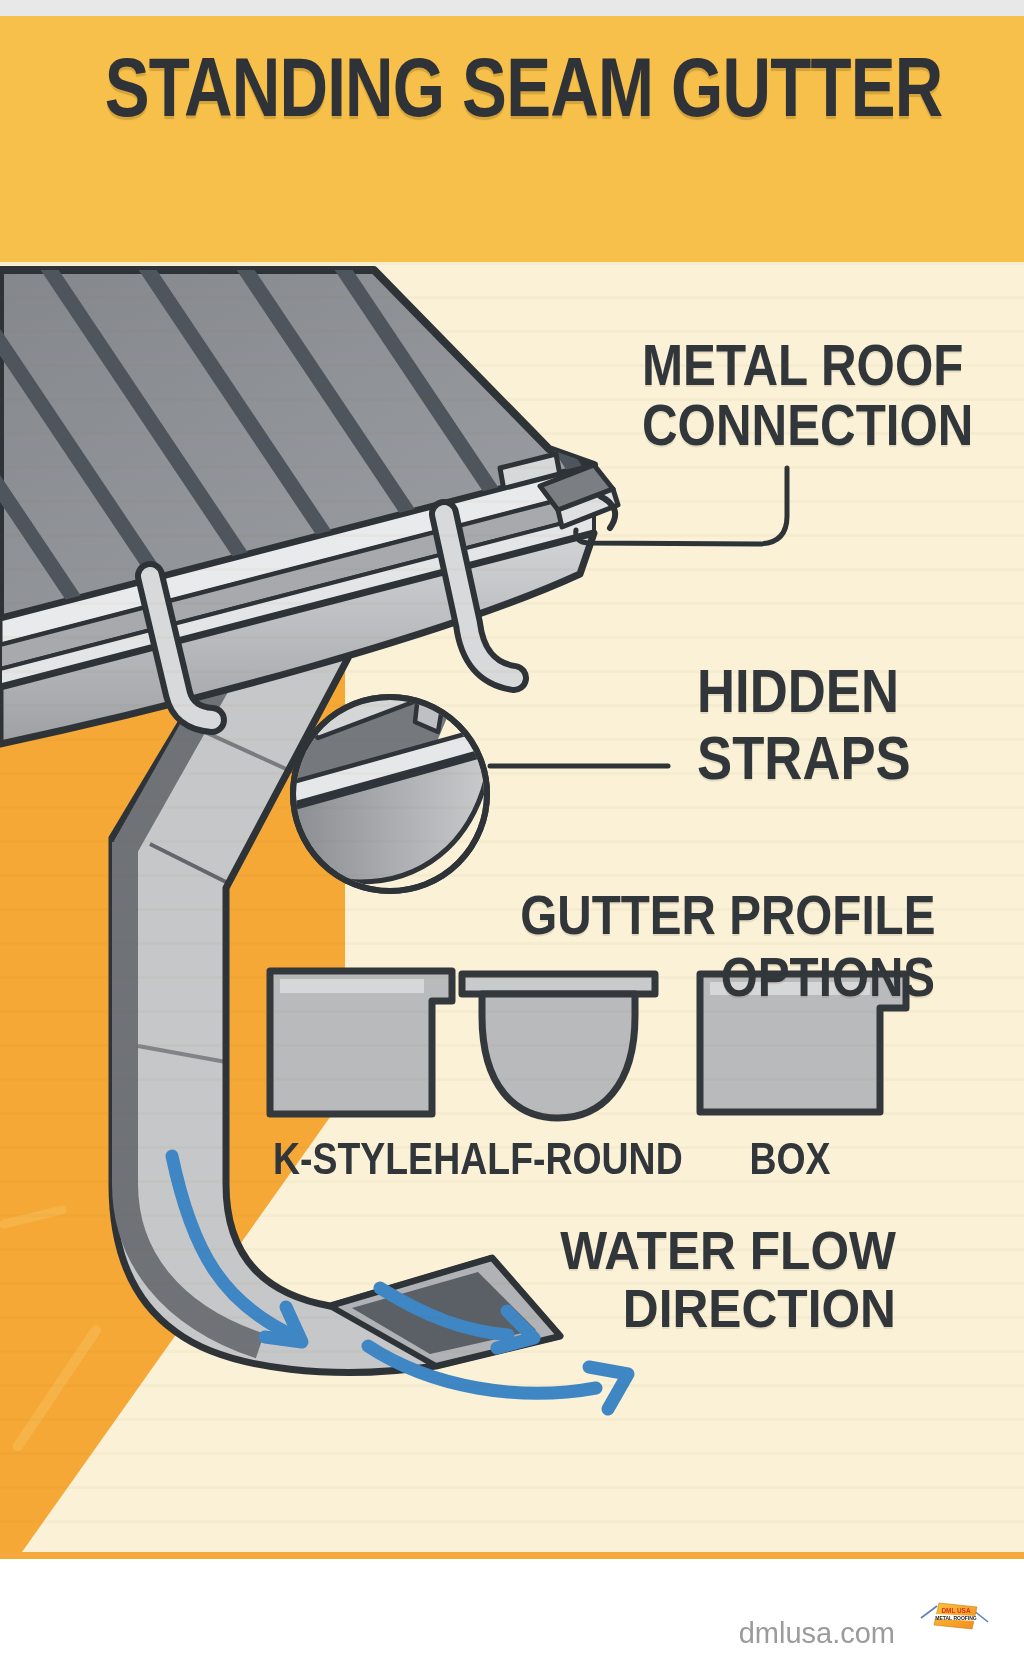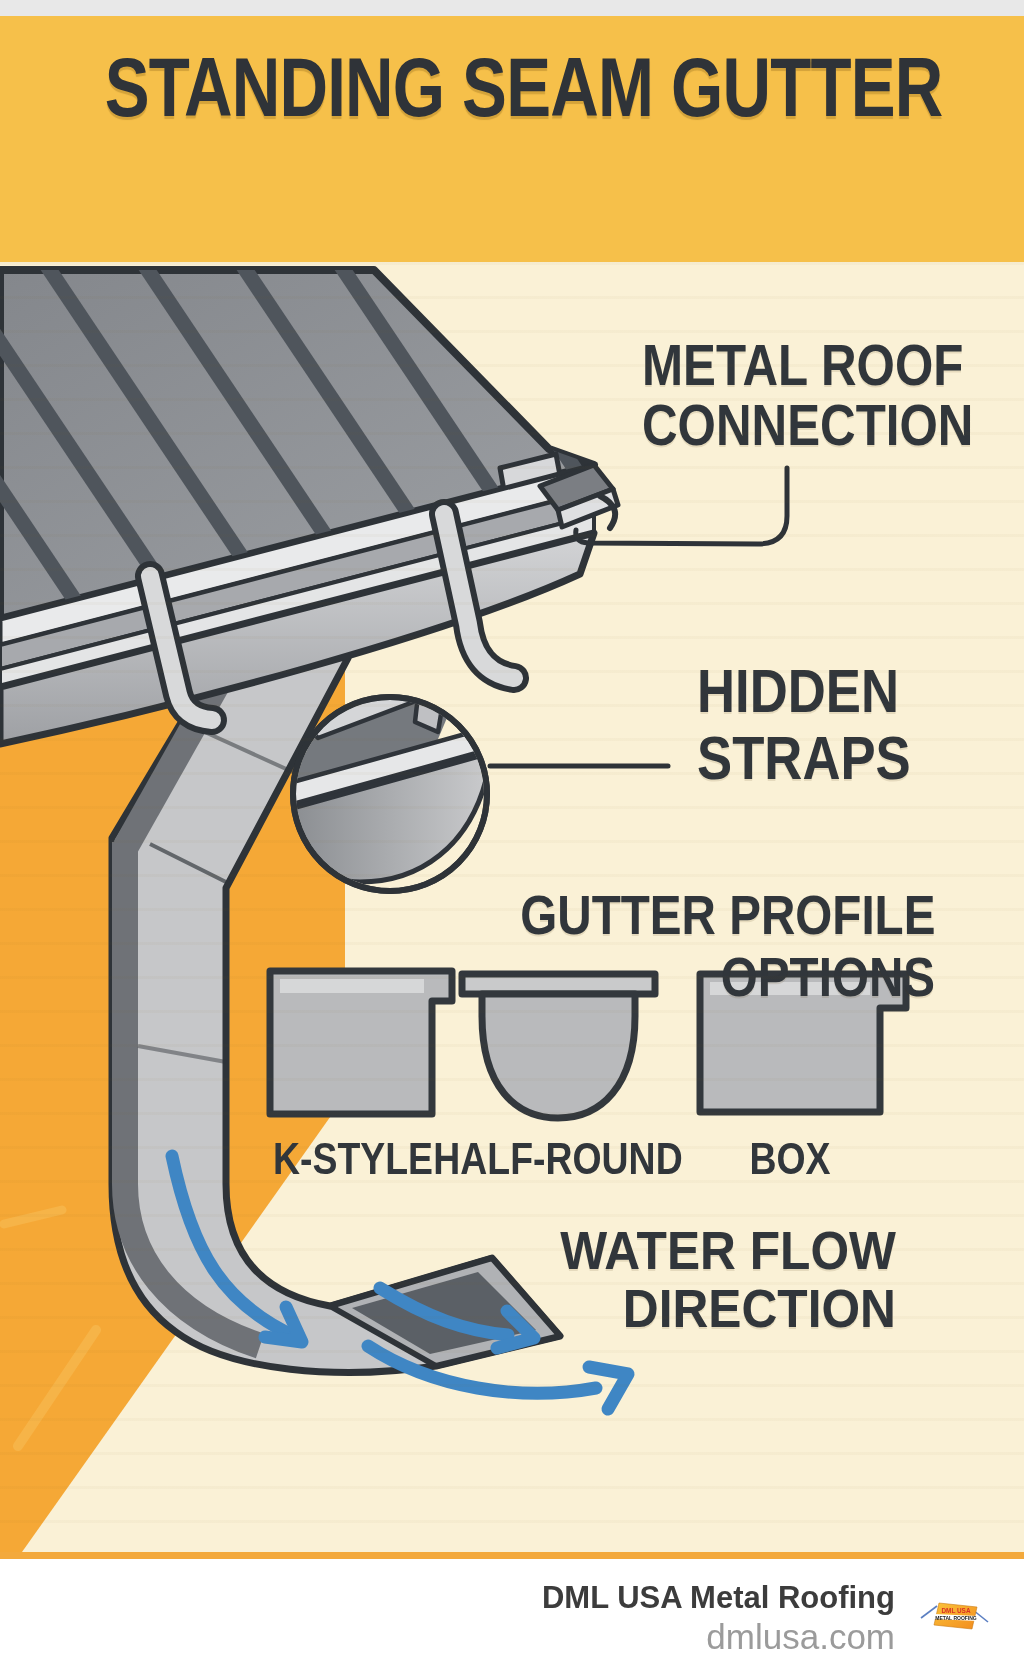--- a/index.html
+++ b/index.html
@@ -49,21 +49,21 @@
   .cap-h{left:558px;}
   .cap-b{left:790px;}
   .footer{
     position:absolute;left:0;top:1536px;width:100%;height:130px;
     background:#ffffff;border-top:7px solid #F3A93C;box-sizing:border-box;z-index:3;
   }
   .company{
     position:absolute;right:129px;top:21px;font-size:31px;font-weight:bold;color:#3C3C3C;
   }
   .website{
-    position:absolute;right:129px;top:58px;font-size:35px;color:#9B9B9B;
+    position:absolute;right:129px;top:58px;font-size:29px;color:#9B9B9B;
   }
   .logo{position:absolute;left:920px;top:42px;width:70px;height:30px;}
 </style>
 </head>
 <body>
 
 <div class="poster">
 
   <div class="header">
     <span class="pad"></span>
@@ -217,21 +217,20 @@
     <span class="profile-caption cap-h">HALF-ROUND</span>
     <span class="profile-caption cap-b">BOX</span>
 
     <div class="lbl lbl-right lbl-water">
       <span class="line"><span class="cond">WATER FLOW</span></span>
       <span class="line"><span class="cond">DIRECTION</span></span>
     </div>
   </div>
 
   <div class="footer">
-    <div class="company">DML USA Metal Roofing</div>
     <div class="website">dmlusa.com</div>
     <svg class="logo" viewBox="0 0 70 30">
       <defs>
         <linearGradient id="gLogo" x1="0" y1="0" x2="1" y2="1">
           <stop offset="0" stop-color="#FBC33A"></stop>
             <stop offset="1" stop-color="#F28C1E"></stop>
         </linearGradient>
       </defs>
       <line x1="1" y1="17" x2="17" y2="5" stroke="#5B7FC2" stroke-width="1.6"></line>
       <line x1="53" y1="9" x2="68" y2="21" stroke="#5B7FC2" stroke-width="1.6"></line>

